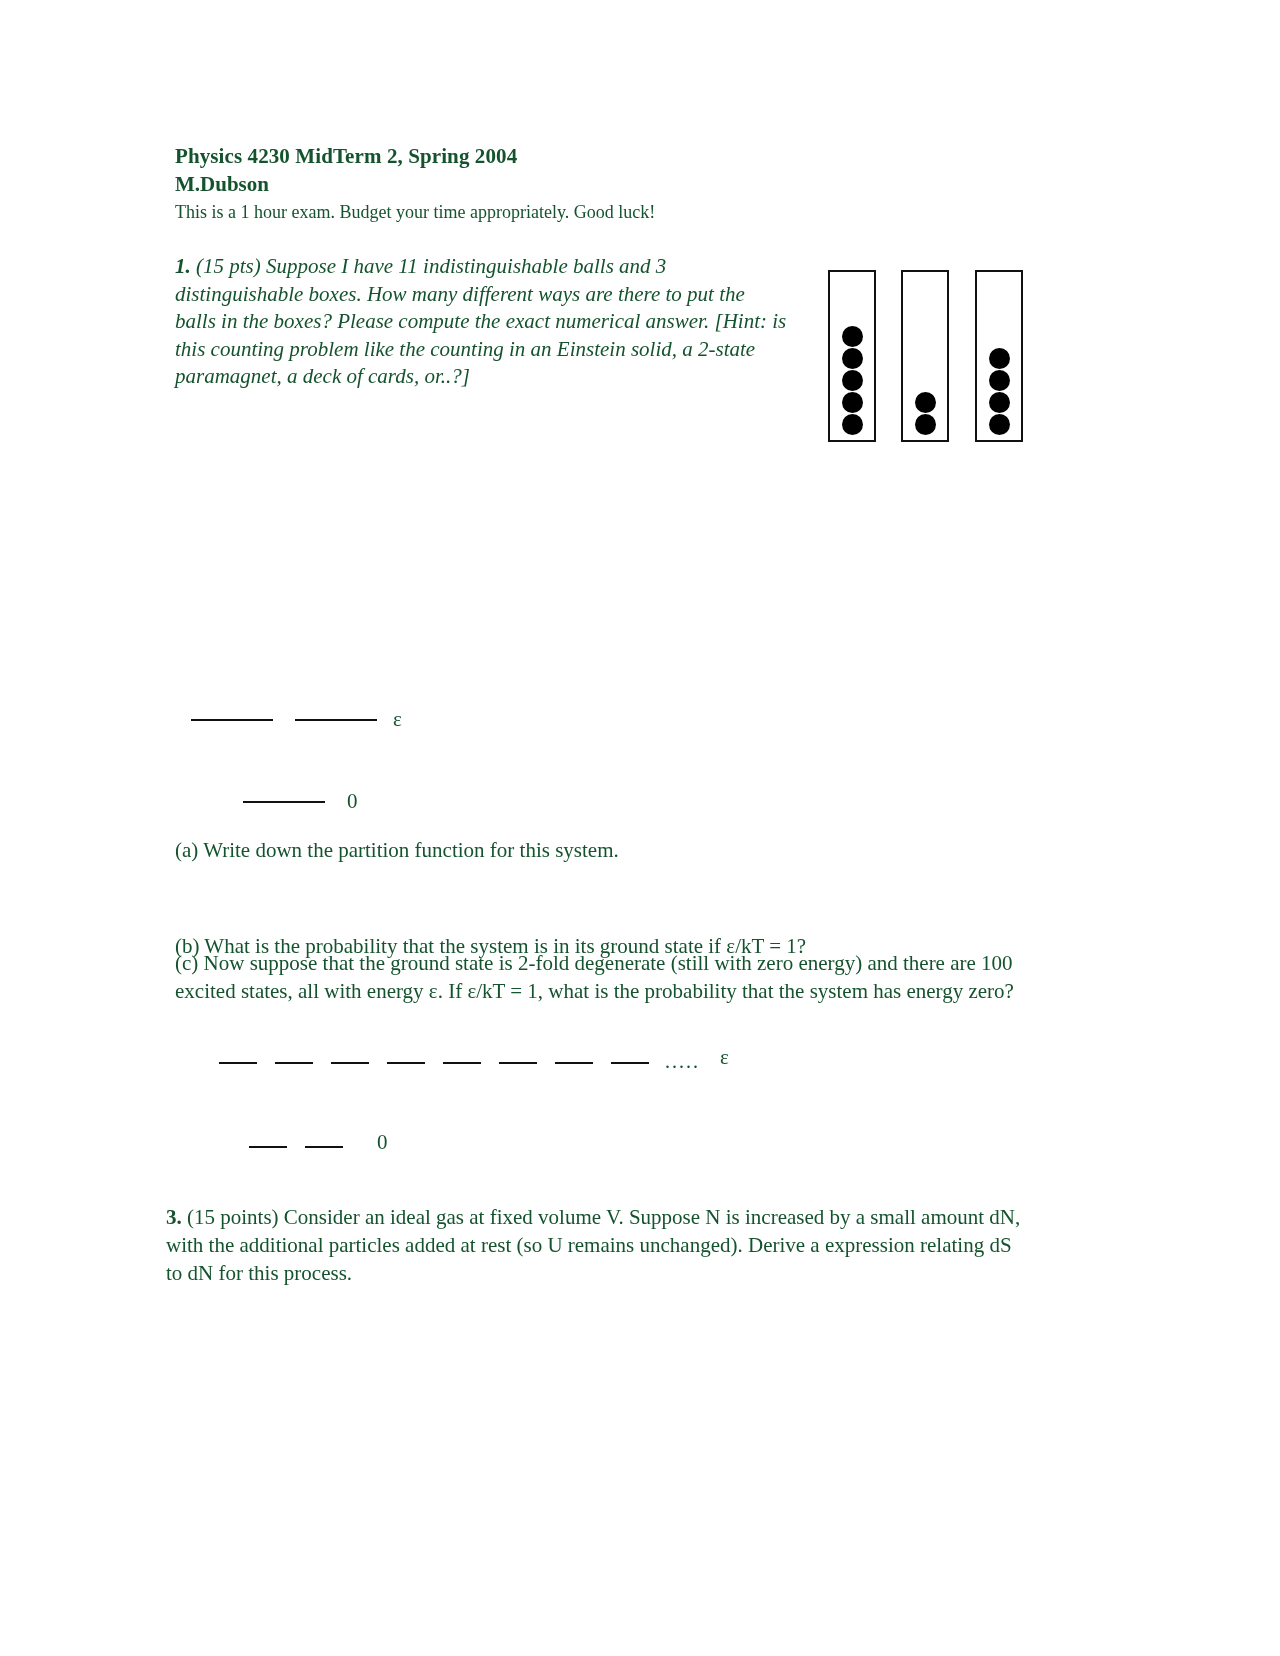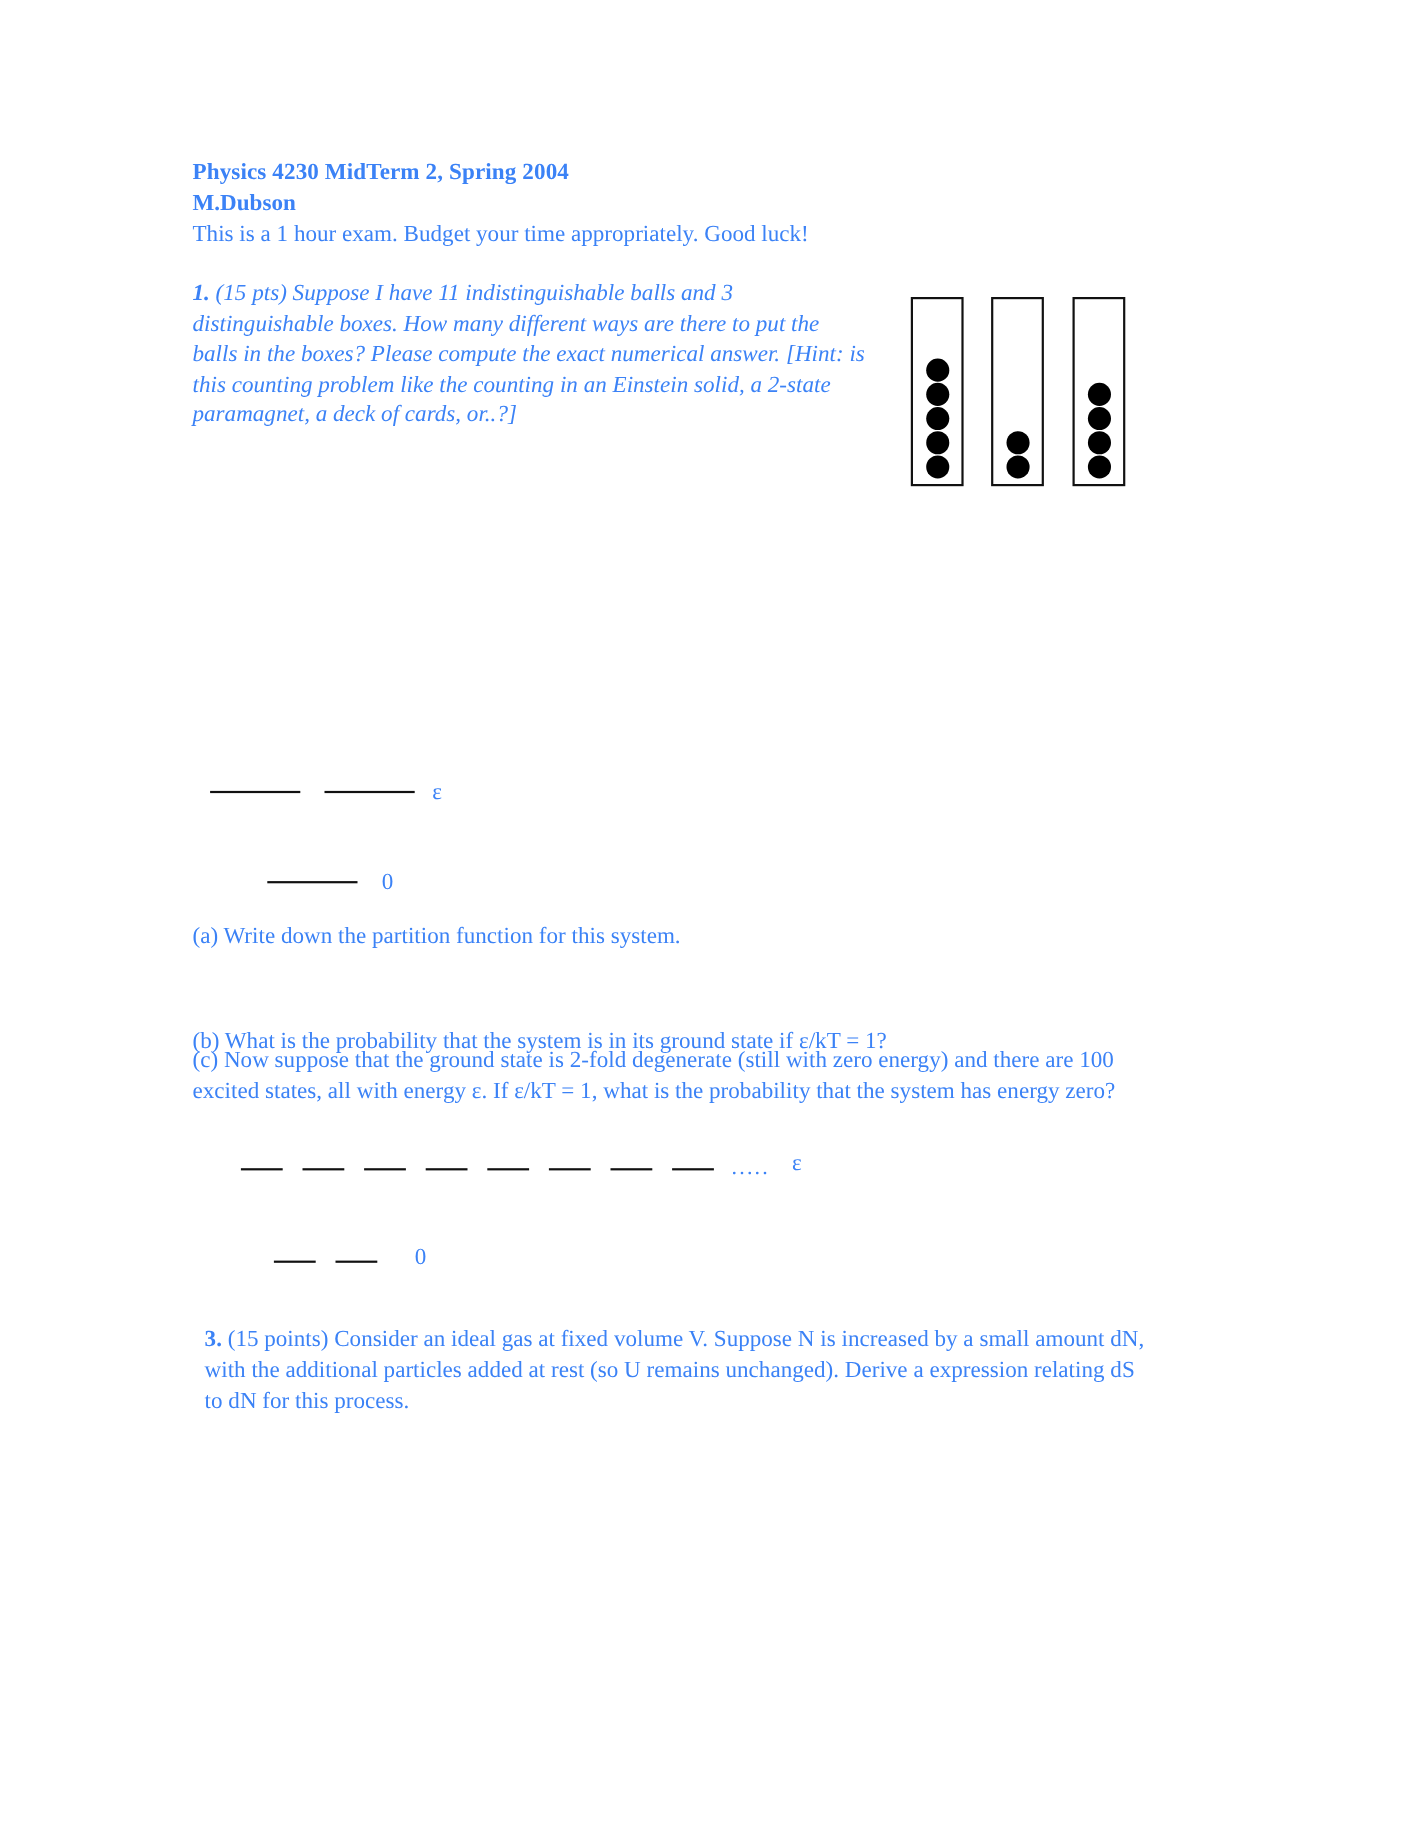--- a/index.html
+++ b/index.html
@@ -6,21 +6,21 @@
     margin: 0;
     padding: 0;
     background: #ffffff;
   }
   .page {
     position: relative;
     width: 1280px;
     height: 1656px;
     background: #ffffff;
     font-family: "Liberation Serif", "DejaVu Serif", serif;
-    color: #3b82f6;
+    color: #14532d;
     overflow: hidden;
   }
 
   
   .header {
     position: absolute;
     left: 175px;
     top: 142px;
     width: 760px;
   }
@@ -29,21 +29,21 @@
     font-size: 21px;
     line-height: 28px;
     letter-spacing: 0.1px;
   }
   .author-line {
     font-weight: bold;
     font-size: 21px;
     line-height: 28px;
   }
   .intro-line {
-    font-size: 21px;
+    font-size: 18px;
     line-height: 29px;
   }
 
   
   .q1 {
     position: absolute;
     left: 175px;
     top: 253px;
     width: 612px;
     font-size: 21px;
@@ -135,21 +135,21 @@
     font-size: 21px;
     line-height: 28px;
   }
   .part-a { top: 836px; }
   .part-b { top: 932px; }
   .part-c { top: 949px; }
 
   
   .q3 {
     position: absolute;
-    left: 186px;
+    left: 166px;
     top: 1203px;
     width: 865px;
     font-size: 21px;
     line-height: 28px;
   }
 </style>
 </head>
 <body>
 
 <div class="page">

